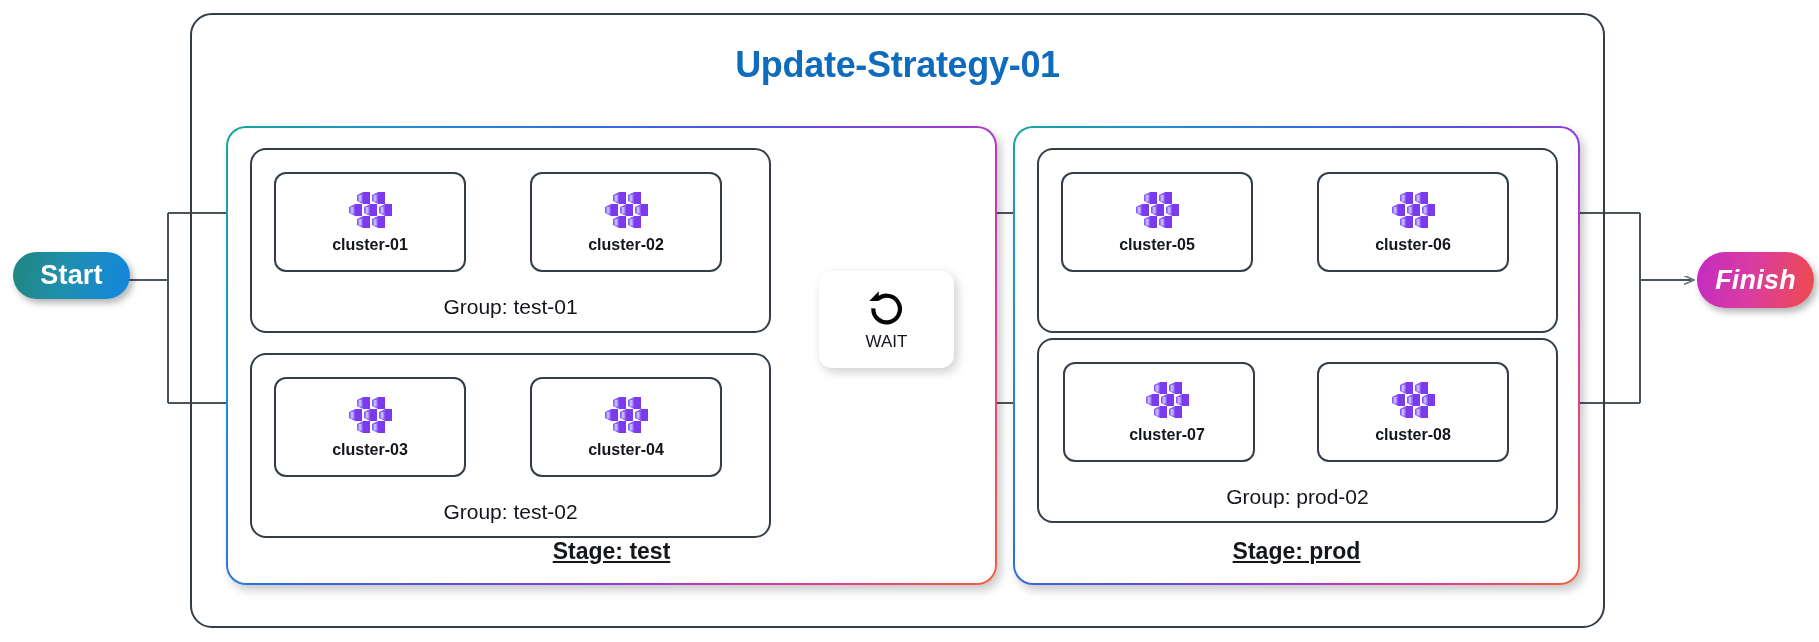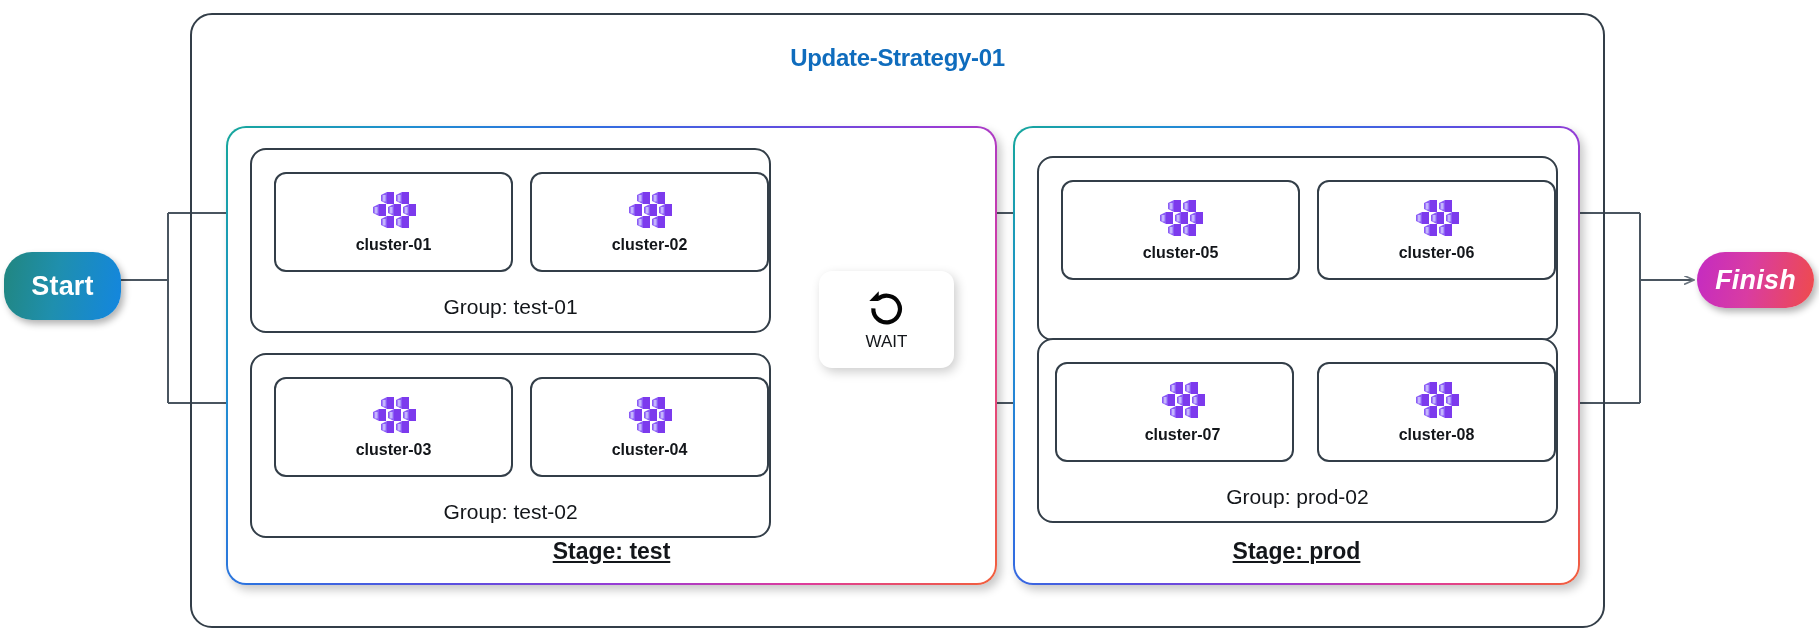--- a/index.html
+++ b/index.html
@@ -23,21 +23,21 @@
     align-items: center;
     justify-content: center;
     border-radius: 28px;
     color: #ffffff;
     font-size: 27px;
     font-weight: 700;
     letter-spacing: .2px;
     box-shadow: 3px 4px 7px rgba(0,0,0,.30);
   }
   #pill-start {
-    left: 4px; top: 252px; width: 117px; height: 68px;
+    left: 13px; top: 252px; width: 117px; height: 47px;
     background: linear-gradient(100deg, #21867f 0%, #1f8fae 45%, #1386e0 100%);
     align-items: center;
   }
   #pill-finish {
     left: 1697px; top: 252px; width: 117px; height: 56px;
     background: linear-gradient(100deg, #c42bc2 0%, #d93ca2 45%, #ef4b4b 100%);
     font-style: italic;
   }
 
   
@@ -49,21 +49,21 @@
     border-radius: 22px;
     box-sizing: border-box;
     background: transparent;
   }
   #strategy-title {
     position: absolute;
     left: 190px; top: 44px;
     width: 1415px;
     text-align: center;
     color: #0f6cbd;
-    font-size: 24px;
+    font-size: 36px;
     font-weight: 700;
     letter-spacing: -.3px;
   }
 
   
   .stage {
     position: absolute;
     top: 126px;
     height: 459px;
     border-radius: 20px;
@@ -116,21 +116,21 @@
     text-align: center;
     font-size: 21px;
     font-weight: 400;
     color: #13161a;
   }
 
   
   .cluster-box {
     position: absolute;
     top: 22px;
-    width: 239px;
+    width: 192px;
     height: 100px;
     border: 2px solid #333e48;
     border-radius: 12px;
     box-sizing: border-box;
     background: #ffffff;
     display: flex;
     flex-direction: column;
     align-items: center;
     justify-content: center;
   }
@@ -410,21 +410,21 @@
     <svg width="42" height="42" viewBox="0 0 24 24" xmlns="http://www.w3.org/2000/svg">
       <path d="M4.2 11.6a7.6 7.6 0 1 0 2.6-5.3" fill="none" stroke="#050505" stroke-width="2.4" stroke-linecap="butt"></path>
       <path d="M7.3 1.9 L7.3 7.4 L1.9 7.4 Z" fill="#050505"></path>
     </svg>
     <div id="wait-label">WAIT</div>
   </div>
 
   <div class="stage" id="stage-prod">
     <div class="stage-inner">
 
-      <div class="group-box" style="left:22px; top:20px; width:521px; height:185px;margin-top:8px;">
+      <div class="group-box" style="left:22px; top:20px; width:521px; height:185px;">
         <div class="cluster-box" style="left:22px;">
           <svg class="cluster-icon" width="46" height="40" viewBox="0 0 46 40" xmlns="http://www.w3.org/2000/svg">
             <g>
               <g transform="translate(10,2)">
                   <path d="M0,3 L6,0 L13,0 L13,12 L6,12 L0,9 Z" fill="#8b5cf6"></path>
                   <path d="M6,0 L13,0 L13,12 L6,12 Z" fill="#7c3aed"></path>
                   <rect x="1.6" y="3" width="3" height="6.5" fill="#c4b5fd"></rect>
                 </g>
               <g transform="translate(25,2)">
                   <path d="M0,3 L6,0 L13,0 L13,12 L6,12 L0,9 Z" fill="#8b5cf6"></path>
@@ -498,21 +498,21 @@
                   <path d="M6,0 L13,0 L13,12 L6,12 Z" fill="#7c3aed"></path>
                   <rect x="1.6" y="3" width="3" height="6.5" fill="#c4b5fd"></rect>
                 </g>
             </g>
           </svg>
           <div class="cluster-label">cluster-06</div>
         </div>
       </div>
 
       <div class="group-box" style="left:22px; top:210px; width:521px; height:185px;">
-        <div class="cluster-box" style="left:16px;padding-left:16px;">
+        <div class="cluster-box" style="left:24px;padding-left:16px;">
           <svg class="cluster-icon" width="46" height="40" viewBox="0 0 46 40" xmlns="http://www.w3.org/2000/svg">
             <g>
               <g transform="translate(10,2)">
                   <path d="M0,3 L6,0 L13,0 L13,12 L6,12 L0,9 Z" fill="#8b5cf6"></path>
                   <path d="M6,0 L13,0 L13,12 L6,12 Z" fill="#7c3aed"></path>
                   <rect x="1.6" y="3" width="3" height="6.5" fill="#c4b5fd"></rect>
                 </g>
               <g transform="translate(25,2)">
                   <path d="M0,3 L6,0 L13,0 L13,12 L6,12 L0,9 Z" fill="#8b5cf6"></path>
                   <path d="M6,0 L13,0 L13,12 L6,12 Z" fill="#7c3aed"></path>

